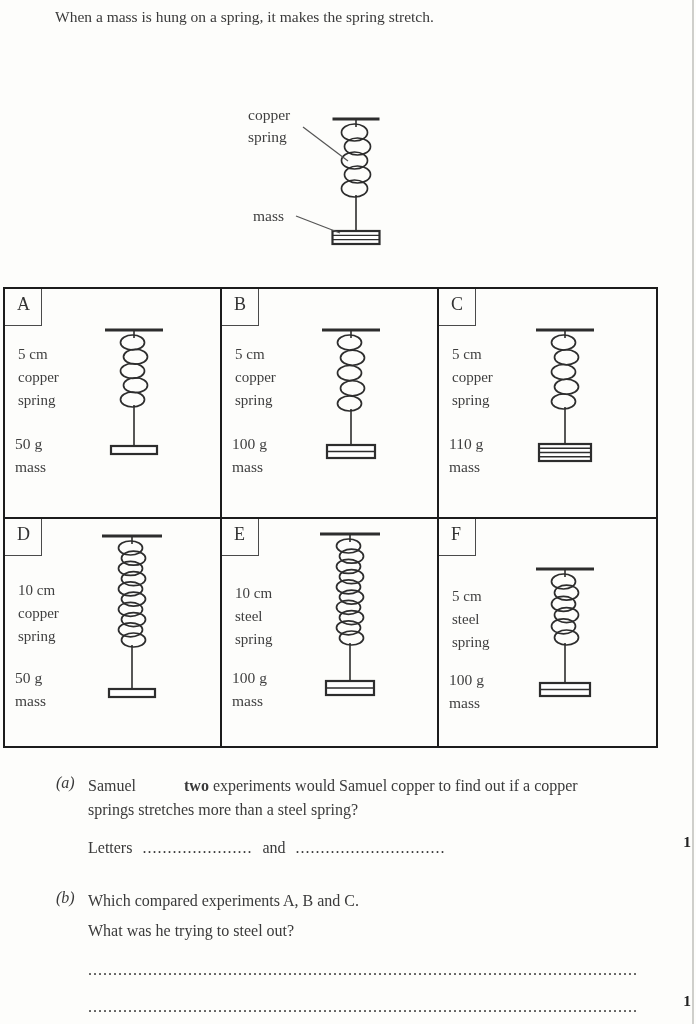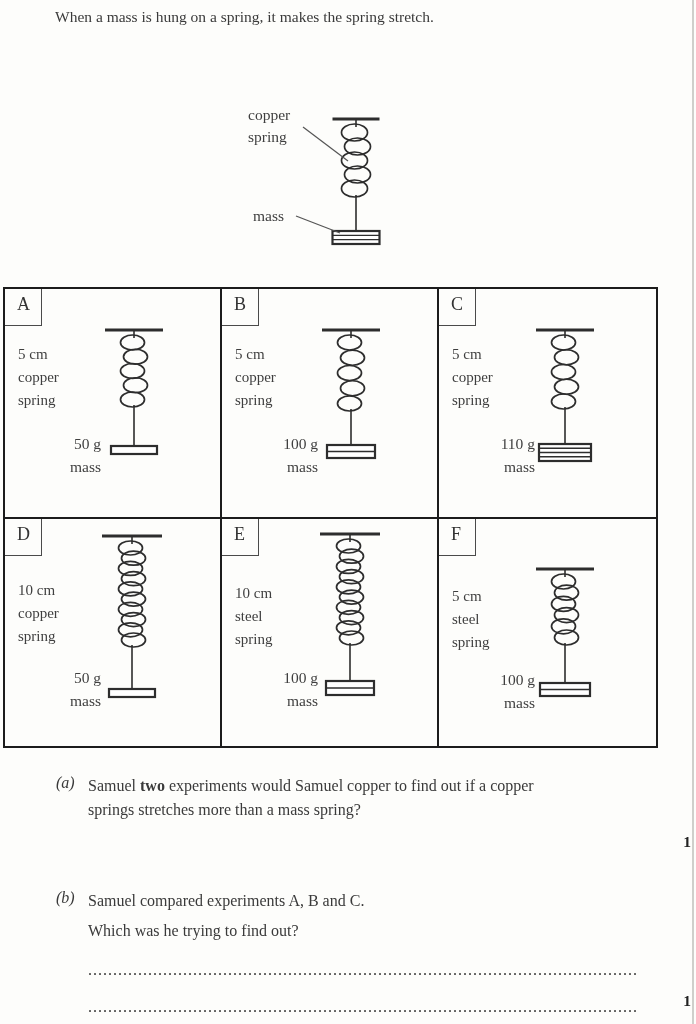--- a/index.html
+++ b/index.html
@@ -23,30 +23,30 @@
   .cell.cr{border-right:2.6px solid #1c1c1c;}
   .cell.rb{border-bottom:2.6px solid #1c1c1c;}
   .cellfig{position:absolute;left:0;top:0;}
   .letterbox{
     position:absolute;left:0;top:0;width:36px;height:36px;
     border-right:1.4px solid #4a4a4a;border-bottom:1.4px solid #4a4a4a;
     background:#fdfdfb;
   }
   .letterbox span{position:absolute;left:12px;top:5px;font-size:18px;color:#333;}
   .slabel{position:absolute;left:13px;font-size:15px;line-height:23px;color:#3f3f3f;}
-  .mlabel{position:absolute;left:10px;width:86px;text-align:right;font-size:15.5px;line-height:23px;color:#3f3f3f;}
+  .mlabel{position:absolute;left:10px;width:86px;text-align:left;font-size:15.5px;line-height:23px;color:#3f3f3f;}
   .r1 .slabel{top:54px}.r1 .mlabel{top:143px}
   .r2 .slabel{top:60px}.r2 .mlabel{top:147px}
   .cell-f .slabel{top:66px}.cell-f .mlabel{top:149px}
   .cell-e .slabel{top:63px}
 
   
   .qlab{position:absolute;font-size:16px;font-style:italic;color:#3a3a3a;}
   .qtext{position:absolute;font-size:16px;line-height:23px;color:#3a3a3a;white-space:nowrap;}
-  .qtext b{font-weight:bold;}
+  .qtext b{font-weight:bold;margin-left:44px;}
   .dotted{width:560px;overflow:hidden;letter-spacing:1px;}
   .ld{letter-spacing:1px;margin:0 10px;}
   .mark{position:absolute;right:5px;font-size:15.5px;font-weight:bold;color:#222;}
   .edge-line{position:absolute;left:692px;top:0;width:2px;height:1024px;background:#a9a9a4;opacity:.55;}
 </style>
 </head>
 <body>
 
 <div class="page">
 
@@ -246,24 +246,27 @@
         <div>100 g</div>
         <div>mass</div>
       </div>
     </div>
   </div>
 
   <div class="qlab" style="left:56px;top:774px">(a)</div>
   <div class="qtext" style="left:88px;top:774px">
     <span>Samuel </span><b>two</b><span> experiments would Samuel copper to find out if a copper</span>
   </div>
-  <div class="qtext" style="left:88px;top:798px">springs stretches more than a mass spring?</div>
+  <div class="qtext" style="left:88px;top:798px">springs stretches more than a steel spring?</div>
+  <div class="qtext" style="left:88px;top:836px">
+    <span>Letters</span><span class="ld">......................</span><span>and</span><span class="ld">..............................</span>
+  </div>
   <div class="mark" style="top:833px">1</div>
 
   <div class="qlab" style="left:56px;top:889px">(b)</div>
-  <div class="qtext" style="left:88px;top:889px">Samuel compared experiments A, B and C.</div>
-  <div class="qtext" style="left:88px;top:919px">Which was he trying to find out?</div>
+  <div class="qtext" style="left:88px;top:889px">Which compared experiments A, B and C.</div>
+  <div class="qtext" style="left:88px;top:919px">What was he trying to steel out?</div>
   <div class="qtext dotted" style="left:88px;top:958px">..............................................................................................................</div>
   <div class="qtext dotted" style="left:88px;top:995px">..............................................................................................................</div>
   <div class="mark" style="top:992px">1</div>
 
   <div class="edge-line"></div>
 </div>
 
 </body></html>

